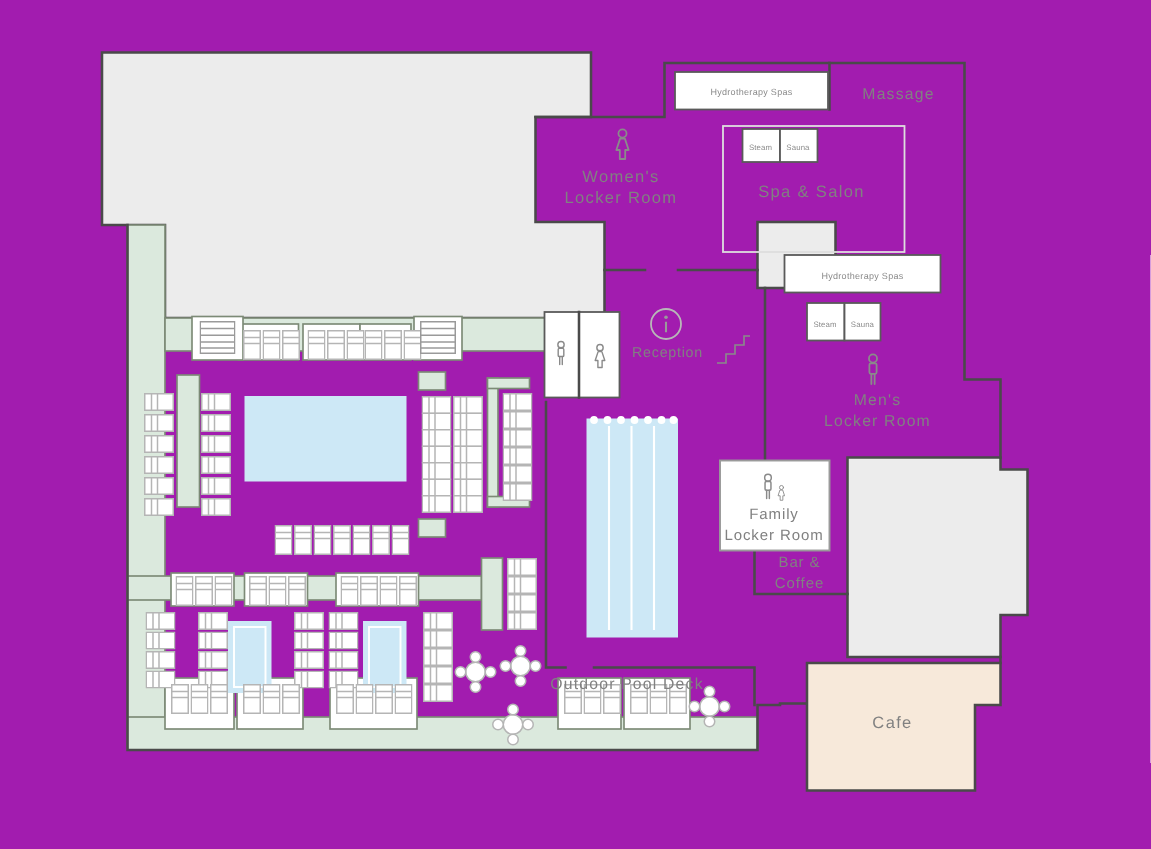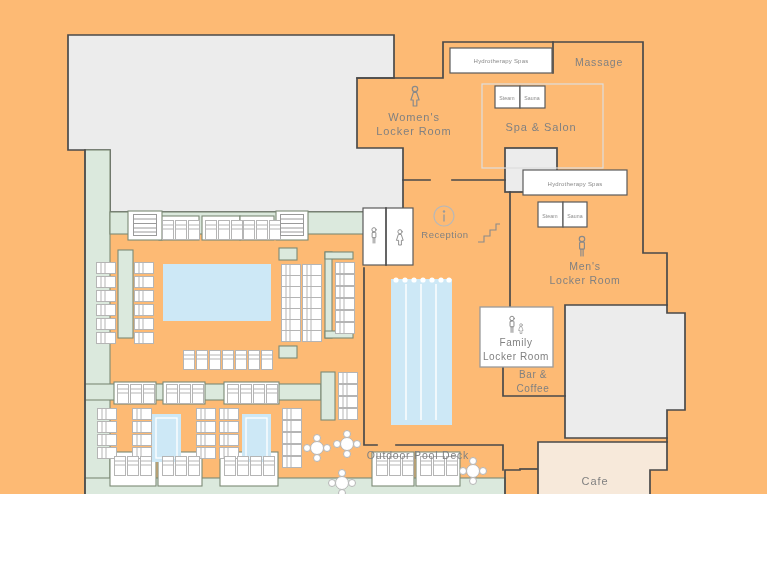--- a/index.html
+++ b/index.html
@@ -1,16 +1,16 @@
 <!DOCTYPE html>
 <html><head>
 <meta charset="utf-8">
 <style>
   html,body{margin:0;padding:0;background:#ffffff;}
-  .canvas{position:relative;width:767px;height:494px;background:#fdba74;overflow:hidden;
+  .canvas{position:relative;width:767px;height:566px;background:#a21caf;overflow:hidden;
           font-family:"Liberation Sans", sans-serif;}
   svg{position:absolute;left:0;top:0;}
   text{fill:#818181;font-family:"Liberation Sans", sans-serif;}
   .lbl{font-size:10.5px;letter-spacing:0.8px;}
   .lbl-lg{font-size:11px;letter-spacing:0.9px;}
   .lbl-md{font-size:10px;letter-spacing:0.6px;}
   .lbl-sm{font-size:9.5px;letter-spacing:0.5px;}
   .lbl-tiny{font-size:6px;letter-spacing:0.2px;fill:#8a8a8a;}
   .lbl-micro{font-size:5.2px;letter-spacing:0.1px;fill:#8a8a8a;}
   .wall{stroke:#4a4a4a;stroke-width:1.7;fill:none;stroke-linecap:square;}

